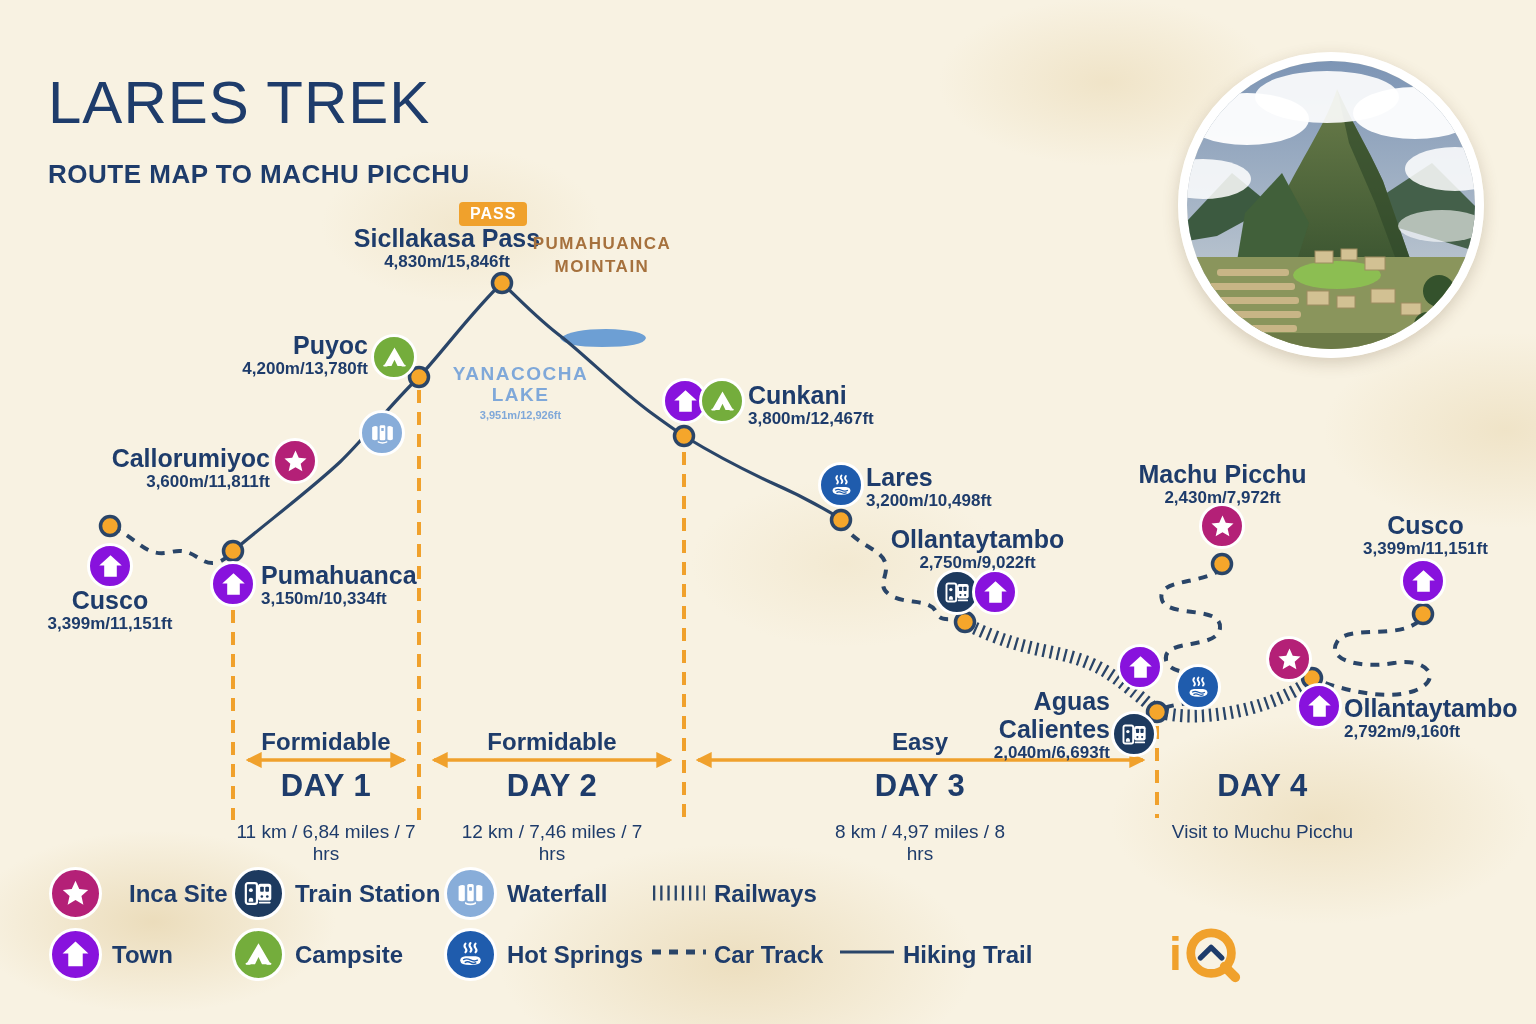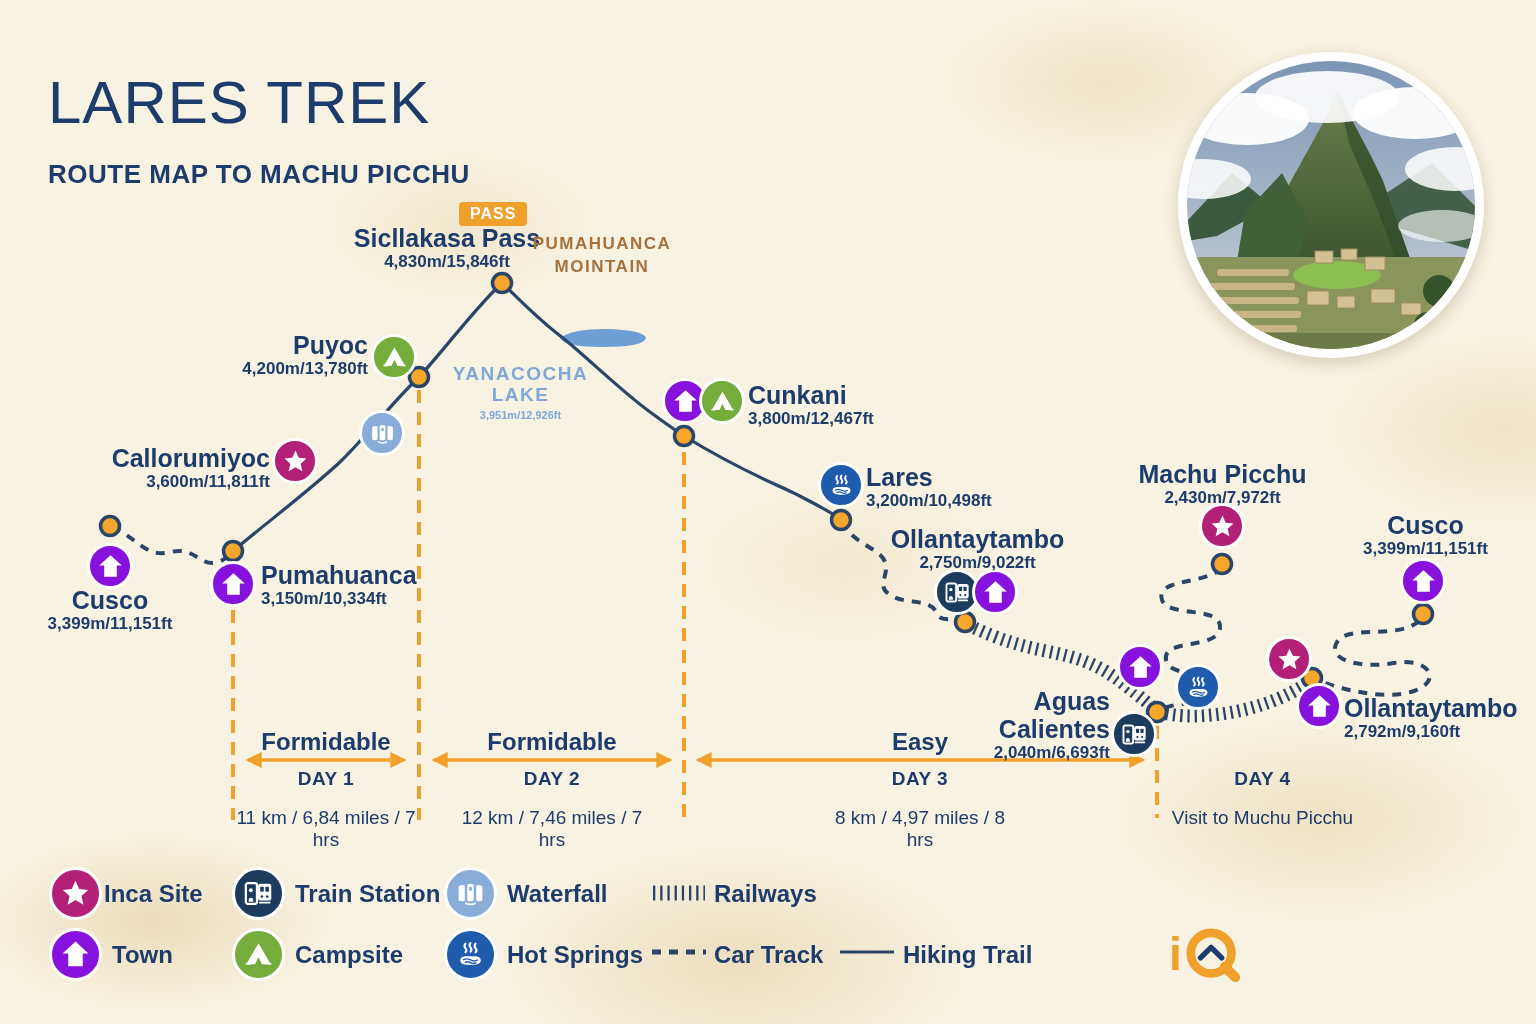--- a/index.html
+++ b/index.html
@@ -26,21 +26,21 @@
   .wp .el{font-size:17px;font-weight:700;}
   .tc{text-align:center;} .tr{text-align:right;} .tl{text-align:left;}
   .mtn-label{font-size:17px;font-weight:800;letter-spacing:1.5px;color:#a6713d;line-height:1.35;}
   .lake-label .nm{font-size:19px;font-weight:800;letter-spacing:1.5px;color:#7fa8d9;}
   .lake-label .el{font-size:11px;font-weight:700;color:#7fa8d9;}
   .pass-badge{position:absolute;left:459px;top:202px;background:#f0a12c;color:#fff;
     font-weight:800;font-size:16px;letter-spacing:1px;padding:3px 11px;border-radius:4px;}
   
   .day{position:absolute;text-align:center;color:#1e3c6b;}
   .day .diff{font-size:24px;font-weight:600;height:26px;margin-bottom:14px;}
-  .day .dt{font-size:19px;font-weight:800;letter-spacing:.5px;}
+  .day .dt{font-size:31px;font-weight:800;letter-spacing:.5px;}
   .day .ds{font-size:19px;font-weight:400;margin-top:17px;}
   
   .mi{position:absolute;width:46px;height:46px;border-radius:50%;border:3px solid #fff;
     box-sizing:border-box;display:flex;align-items:center;justify-content:center;}
   .mi svg{width:27px;height:27px;}
   .lg-ic{position:absolute;width:53px;height:53px;border-radius:50%;border:3px solid #fff;
     box-sizing:border-box;display:flex;align-items:center;justify-content:center;}
   .lg-ic svg{width:31px;height:31px;}
   .bg-town{background:#8812dd;} .bg-inca{background:#b42077;} .bg-camp{background:#74ad3c;}
   .bg-train{background:#1d3a5f;} .bg-hot{background:#1f5cad;} .bg-wfall{background:#88add9;}
@@ -376,21 +376,21 @@
     <div class="dt">DAY 4</div>
     <div class="ds">Visit to Muchu Picchu</div>
   </div>
 
   <div>
     <div class="lg-ic bg-inca" style="left:49px;top:867px;">
         <svg viewBox="0 0 24 24">
           <use href="#g-star"></use>
         </svg>
       </div>
-    <div class="lg-label" style="left:104px;top:880px;">Inca Site</div>
+    <div class="lg-label" style="left:129px;top:880px;">Inca Site</div>
     <div class="lg-ic bg-train" style="left:232px;top:867px;">
         <svg viewBox="0 0 24 24">
           <use href="#g-train"></use>
         </svg>
       </div>
     <div class="lg-label" style="left:295px;top:880px;">Train Station</div>
     <div class="lg-ic bg-wfall" style="left:444px;top:867px;">
         <svg viewBox="0 0 24 24">
           <use href="#g-wfall"></use>
         </svg>

